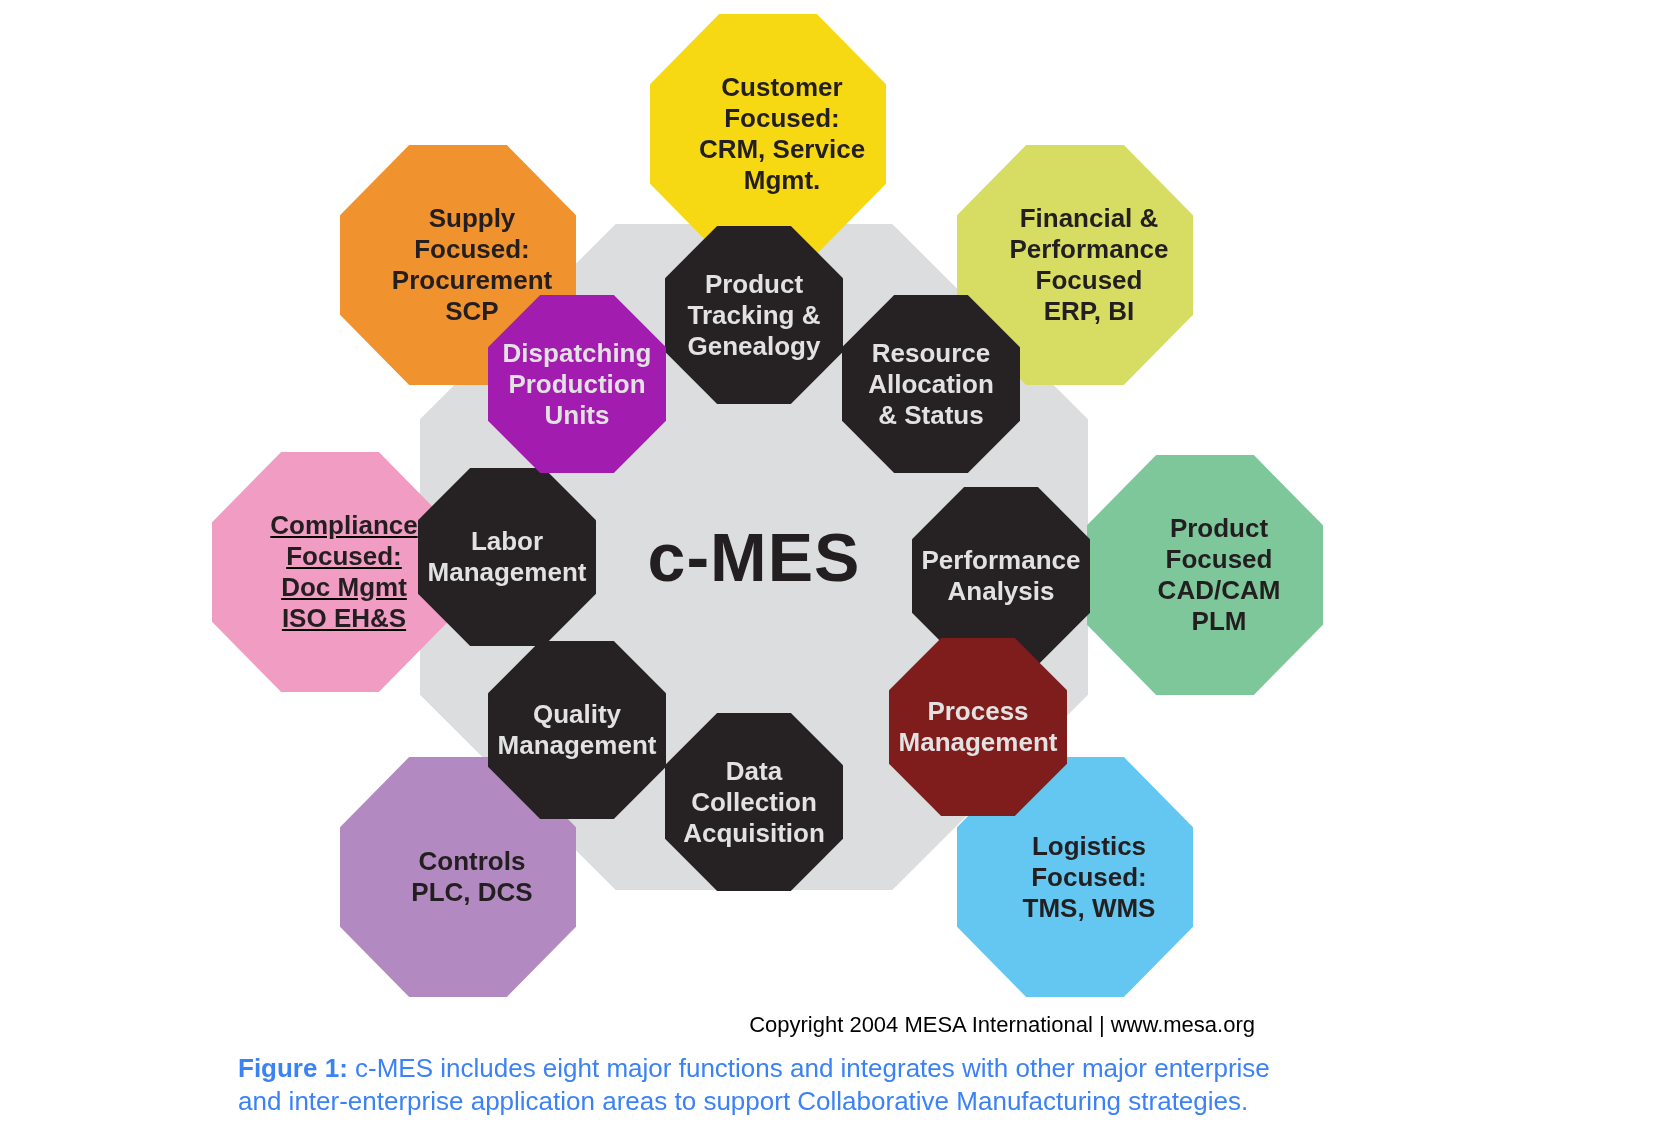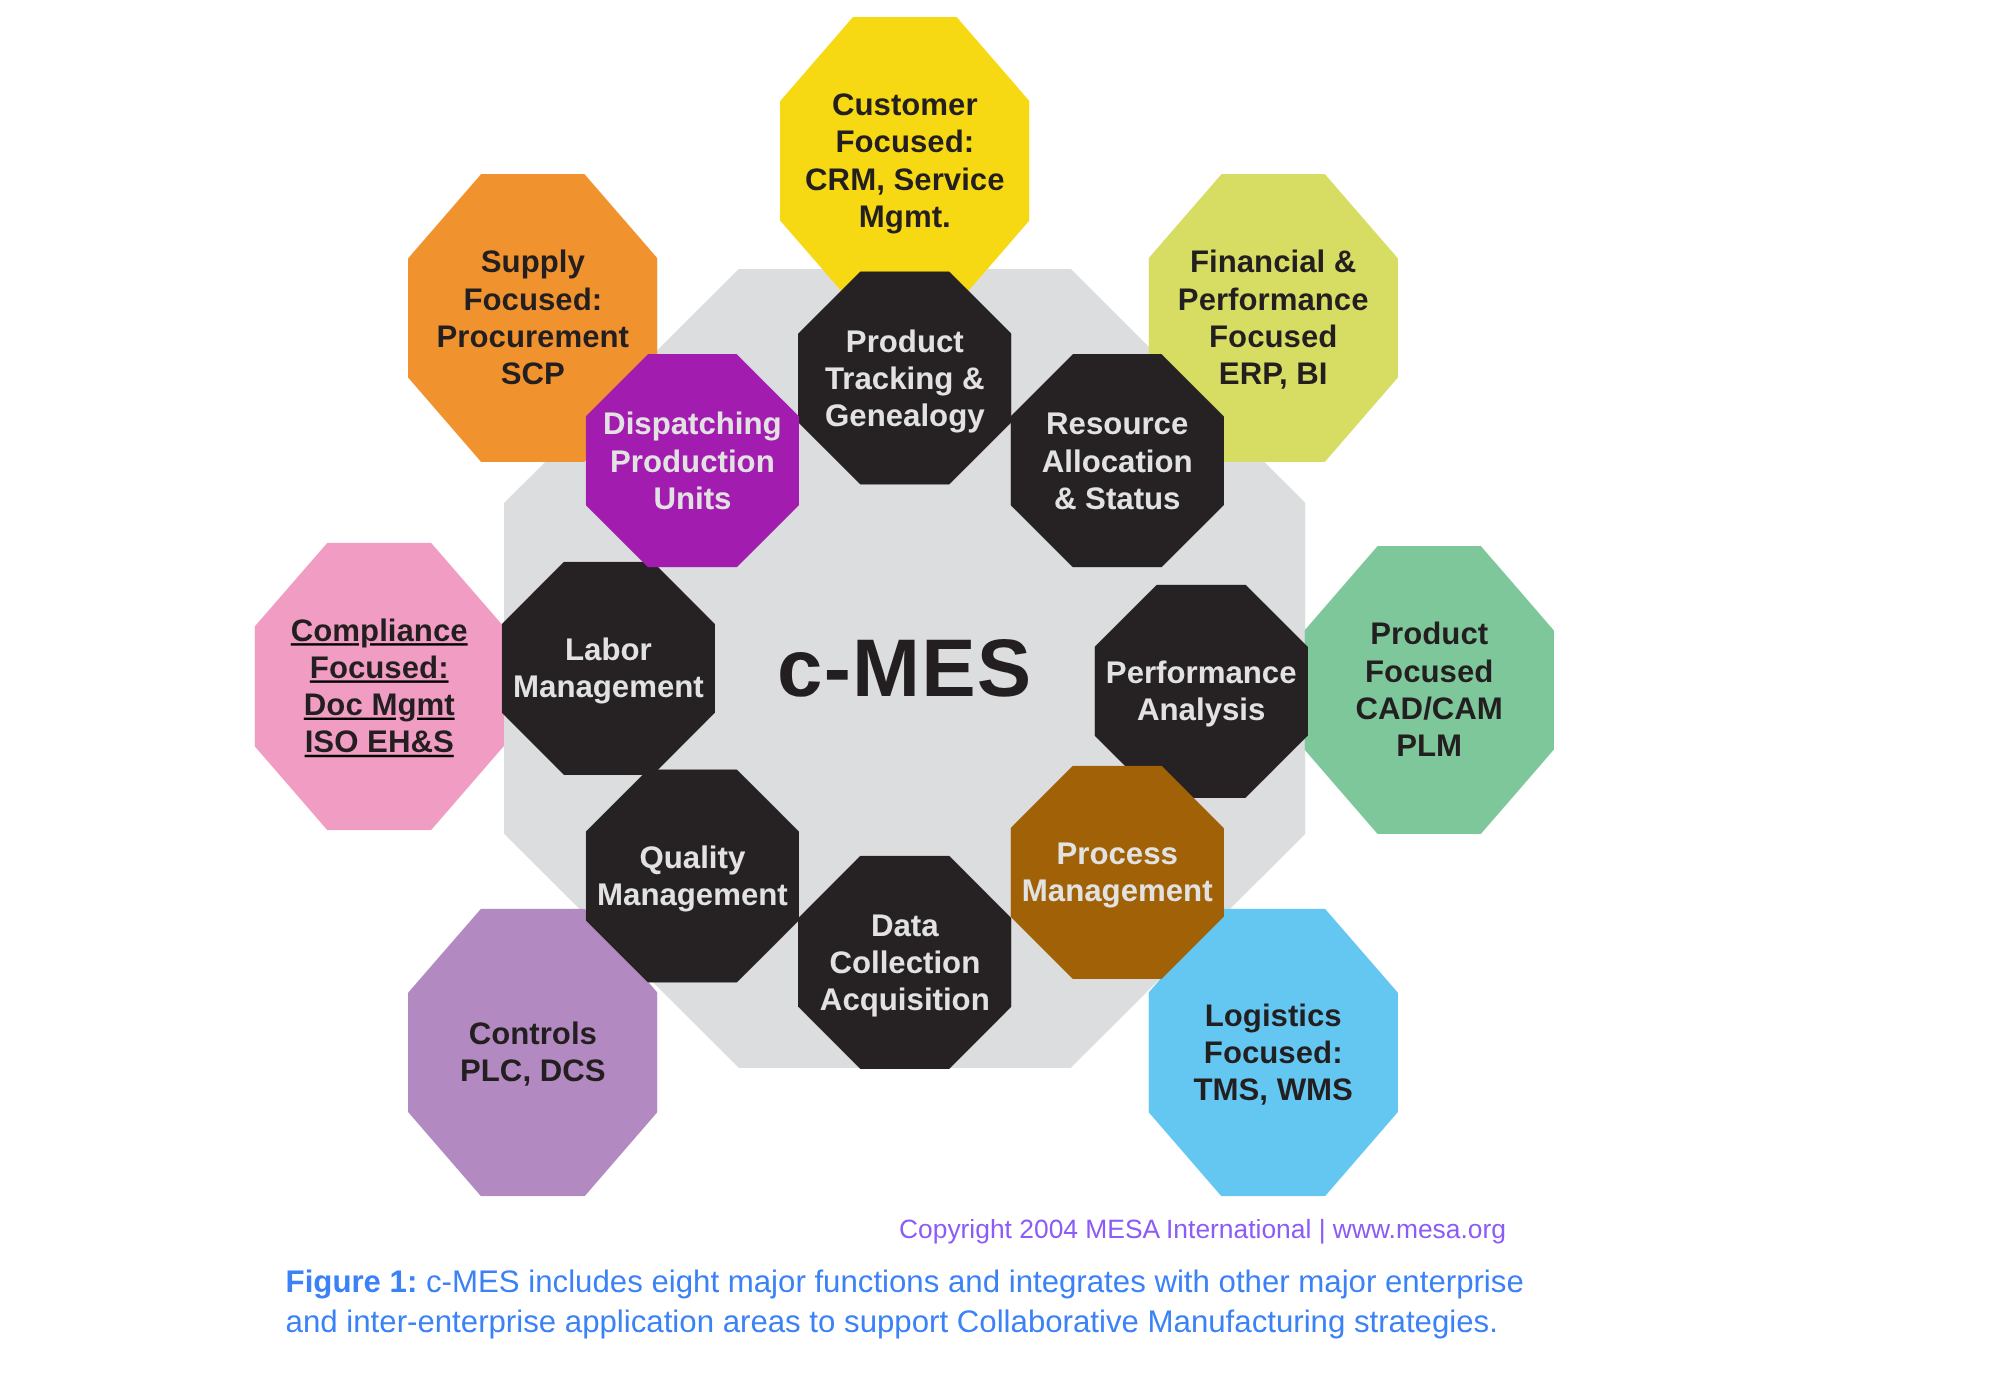--- a/index.html
+++ b/index.html
@@ -9,21 +9,21 @@
   }
   .oct{
     position:absolute;
     clip-path:polygon(29.3% 0,70.7% 0,100% 29.3%,100% 70.7%,70.7% 100%,29.3% 100%,0 70.7%,0 29.3%);
     display:flex;align-items:center;justify-content:center;text-align:center;
   }
   .core{left:420px;top:224px;width:668px;height:666px;z-index:1;}
   .core-label{
     font-size:68px;font-weight:bold;color:#231f20;letter-spacing:1px;
   }
-  .outer{width:208px;height:240px;z-index:2;}
+  .outer{width:208px;height:240px;z-index:2;padding-left:28px;}
   .inner{width:178px;height:178px;z-index:3;}
   .label{
     white-space:pre-line;font-weight:bold;font-size:26px;line-height:31px;
   }
   .label.dark{color:#231f20;}
   .label.light{color:#e2e2e2;}
   
   .pos-customer{left:650px;top:14px;}
   .pos-supply{left:340px;top:145px;}
   .pos-financial{left:957px;top:145px;}
@@ -35,21 +35,21 @@
   .pos-product-tracking{left:665px;top:226px;}
   .pos-resource{left:842px;top:295px;}
   .pos-performance{left:912px;top:487px;}
   .pos-process{left:842px;top:638px;}
   .pos-data{left:665px;top:713px;}
   .pos-quality{left:488px;top:641px;}
   .pos-labor{left:418px;top:468px;}
   .pos-dispatching{left:488px;top:295px;}
   .copyright{
     position:absolute;left:640px;top:1012px;width:615px;text-align:right;
-    font-size:22px;color:#8b5cf6;z-index:4;
+    font-size:22px;color:#000000;z-index:4;
   }
   .caption{
     position:absolute;left:238px;top:1052px;width:1075px;
     font-size:26px;line-height:33px;color:#3b82f6;z-index:4;
   }
   .caption .bold{font-weight:bold;}
 </style>
 </head>
 <body>
 
@@ -106,21 +106,21 @@
   </div>
   <div class="oct inner pos-resource" style="background: rgb(38, 34, 35);">
     <div class="label light">Resource
 Allocation
 &amp; Status</div>
   </div>
   <div class="oct inner pos-performance" style="background: rgb(38, 34, 35);">
     <div class="label light">Performance
 Analysis</div>
   </div>
-  <div class="oct inner pos-process" style="background: #a16207;">
+  <div class="oct inner pos-process" style="background: #7f1d1d; margin-left: 47px;">
     <div class="label light">Process
 Management</div>
   </div>
   <div class="oct inner pos-data" style="background: rgb(38, 34, 35);">
     <div class="label light">Data
 Collection
 Acquisition</div>
   </div>
   <div class="oct inner pos-quality" style="background: rgb(38, 34, 35);">
     <div class="label light">Quality

